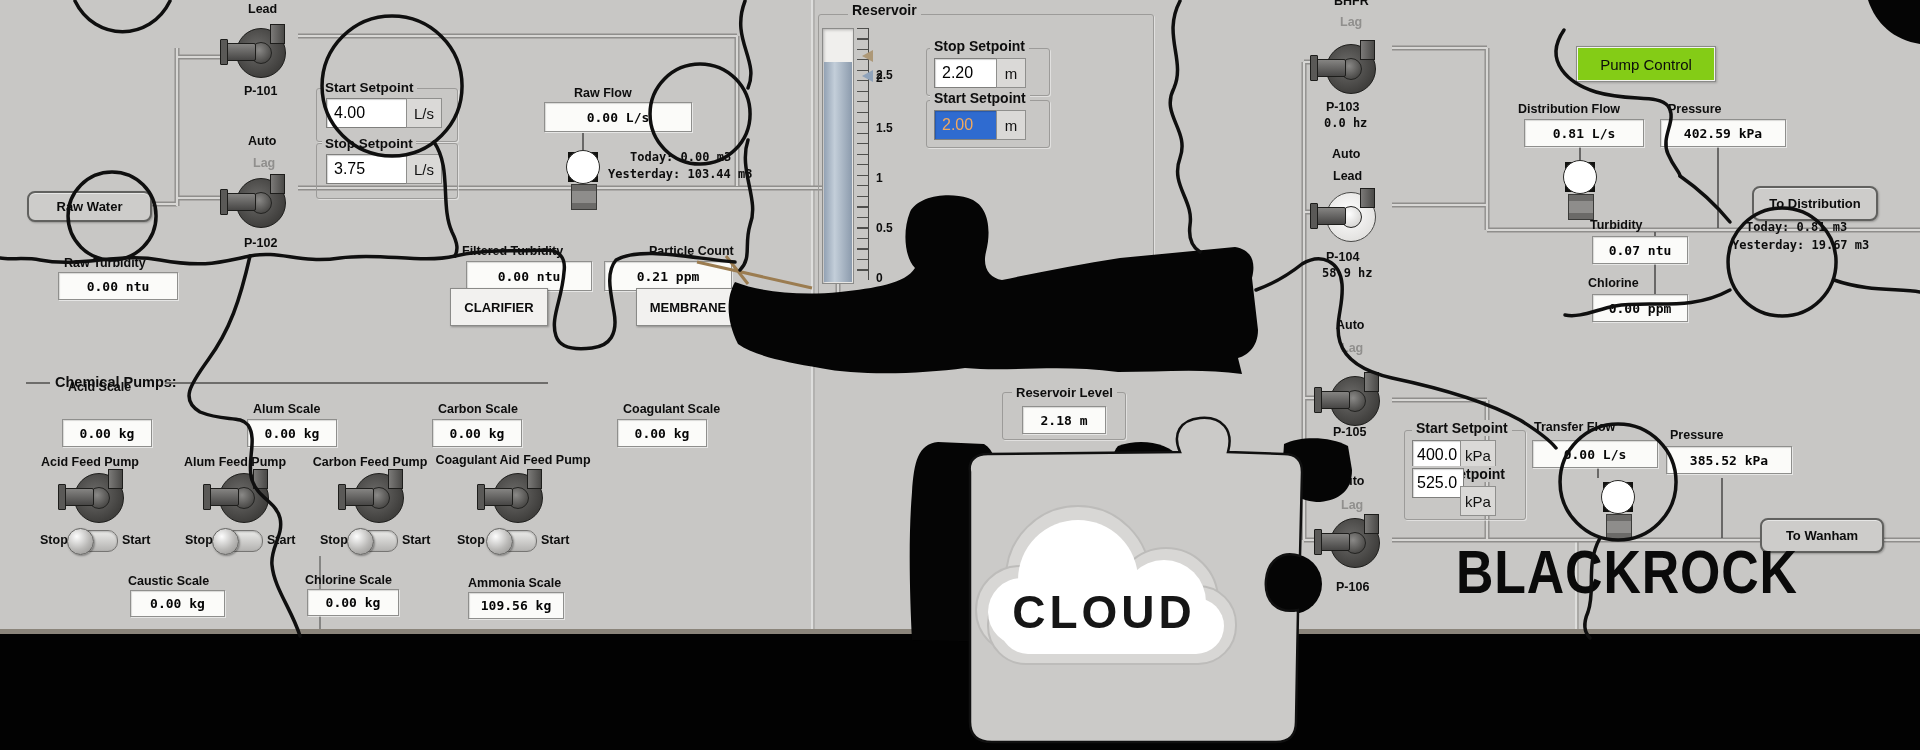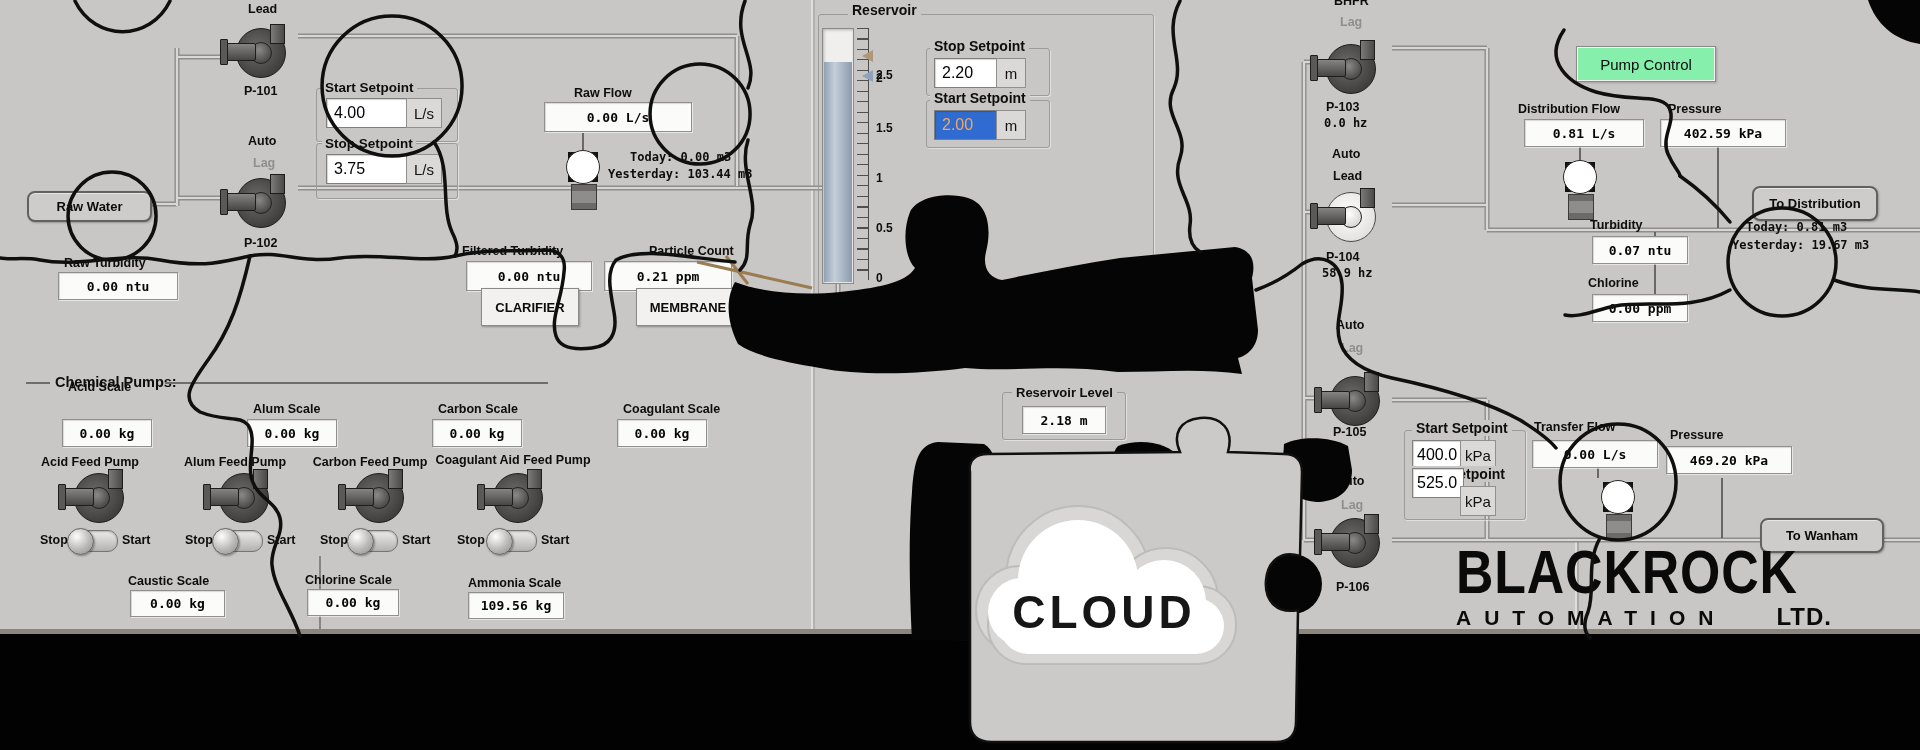--- a/index.html
+++ b/index.html
@@ -20,21 +20,21 @@
        box-shadow:inset 1px 1px 1px rgba(0,0,0,.18);font:16px "Liberation Sans",sans-serif;
        color:#000;padding-left:7px;white-space:nowrap;}
   .inp.sel{background:#2f6bd0;color:#f2a95e;}
   .unitbox{position:absolute;display:flex;align-items:center;justify-content:center;
        background:#dad9d7;border:1px solid #8f8f8d;font:15px "Liberation Sans",sans-serif;color:#111;}
   .btn{position:absolute;display:flex;align-items:center;justify-content:center;
        font:bold 13px "Liberation Sans",sans-serif;color:#0b0b0b;cursor:pointer;white-space:nowrap;}
   .btn.rounded{border:2px solid #61615f;border-radius:8px;background:#cdccca;
        box-shadow:inset 0 1px 0 rgba(255,255,255,.5),1px 1px 2px rgba(0,0,0,.25);}
   .btn.flat{border:1px solid #8a8a88;background:#f2f1ef;box-shadow:1px 1px 2px rgba(0,0,0,.3);}
-  .btn.dlg{border:1px solid #8a8a88;background:#86efac;font-weight:normal;font-size:15px;
+  .btn.dlg{border:1px solid #8a8a88;background:#84cc16;font-weight:normal;font-size:15px;
        box-shadow:inset 0 0 0 1px #f2f2f0,1px 1px 2px rgba(0,0,0,.2);}
   .grp{position:absolute;border:1px solid #9c9b99;border-radius:3px;
        box-shadow:1px 1px 0 rgba(255,255,255,.45);}
   .grptitle{position:absolute;background:#c8c7c5;padding:0 4px;font:bold 13px "Liberation Sans",sans-serif;color:#0d0d0d;white-space:nowrap;}
   
   .pump{position:absolute;width:66px;height:52px;}
   .pump .body{position:absolute;left:14px;top:2px;width:48px;height:48px;border-radius:50%;
        background:radial-gradient(circle at 42% 42%,#6d6c6a,#3f3e3c 72%);border:1.5px solid #1d1d1b;}
   .pump .hub{position:absolute;left:28px;top:16px;width:20px;height:20px;border-radius:50%;
        background:radial-gradient(circle at 40% 35%,#8a8987,#4a4947 75%);border:1px solid #232321;}
@@ -151,21 +151,21 @@
         <div class="circ"></div>
         <div class="valve"></div>
       </div>
     <div class="lbl mono" style="left:630px;top:150px;font-size:12px;">Today: 0.00 m3</div>
     <div class="lbl mono" style="left:608px;top:167px;font-size:12px;">Yesterday: 103.44 m3</div>
 
     <div class="lbl" style="left:462px;top:244px;">Filtered Turbidity</div>
     <div class="val" style="left:466px;top:261px;width:124px;height:28px;">0.00 ntu</div>
     <div class="lbl" style="left:604px;top:244px;padding-left:45px;">Particle Count</div>
     <div class="val" style="left:604px;top:261px;width:126px;height:28px;">0.21 ppm</div>
-    <div class="btn flat" style="left:481px;top:288px;width:96px;height:36px;">CLARIFIER</div>
+    <div class="btn flat" style="left:450px;top:288px;width:96px;height:36px;">CLARIFIER</div>
     <div class="btn flat" style="left:636px;top:288px;width:102px;height:36px;">MEMBRANE</div>
 
     <div class="grptitle" style="left:848px;top:2px;font-size:14px;">Reservoir</div>
     <div class="tank">
         <div class="fill"></div>
       </div>
     <div class="ruler"></div>
     <div class="tick" style="top:21px;margin-top:47px;">2.5</div>
     <div class="tick" style="top:71px;">2</div>
     <div class="tick" style="top:121px;">1.5</div>
@@ -255,21 +255,21 @@
     <div class="unitbox" style="left:1460px;top:486px;width:34px;height:28px;">kPa</div>
 
     <div class="lbl" style="left:1534px;top:420px;">Transfer Flow</div>
     <div class="val" style="left:1532px;top:440px;width:124px;height:26px;">0.00 L/s</div>
     <div class="meter" style="left:1600px;top:480px;">
       <div class="sq"></div>
         <div class="circ"></div>
         <div class="valve"></div>
       </div>
     <div class="lbl" style="left:1670px;top:428px;">Pressure</div>
-    <div class="val" style="left:1666px;top:446px;width:124px;height:26px;">469.20 kPa</div>
+    <div class="val" style="left:1666px;top:446px;width:124px;height:26px;">385.52 kPa</div>
     <div class="btn rounded" style="left:1760px;top:518px;width:120px;height:31px;">To Wanham</div>
 
     <div class="lbl" style="left:55px;top:374px;font-size:14.5px;">Chemical Pumps:</div>
     <div class="abs" style="left:165px;top:382px;width:383px;height:2px;background:#6e6d6b;"></div>
     <div class="abs" style="left:26px;top:382px;width:24px;height:2px;background:#6e6d6b;"></div>
 
     <div class="lbl" style="left:68px;top:380px;">Acid Scale</div>
     <div class="val" style="left:62px;top:419px;width:88px;height:26px;">0.00 kg</div>
     <div class="lbl" style="left:253px;top:402px;">Alum Scale</div>
     <div class="val" style="left:247px;top:419px;width:88px;height:26px;">0.00 kg</div>
@@ -341,24 +341,20 @@
 
     <div class="lbl" style="left:128px;top:574px;">Caustic Scale</div>
     <div class="val" style="left:130px;top:590px;width:93px;height:25px;">0.00 kg</div>
     <div class="lbl" style="left:305px;top:573px;">Chlorine Scale</div>
     <div class="val" style="left:307px;top:589px;width:90px;height:25px;">0.00 kg</div>
     <div class="lbl" style="left:468px;top:576px;">Ammonia Scale</div>
     <div class="val" style="left:468px;top:592px;width:94px;height:25px;">109.56 kg</div>
 
     <div id="brand">
       <div class="l1">BLACKROCK</div>
-      <div class="l2">
-        <span class="sub">AUTOMATION</span>
-        <span class="suf">LTD.</span>
-      </div>
     </div>
   </div>
 
   <svg width="1920" height="750" style="z-index:6;pointer-events:none;">
 
     <rect x="0" y="629" width="1920" height="7" fill="#8b857b"></rect>
     <rect x="0" y="634" width="1920" height="116" fill="#020202"></rect>
 
     <path fill="#050505" d="M 735,282 C 760,292 800,296 840,292 C 875,288 905,284 915,268 C 905,258 902,232 910,212
          C 918,196 948,192 968,198 C 988,204 992,228 986,252 C 982,268 990,278 1002,280

